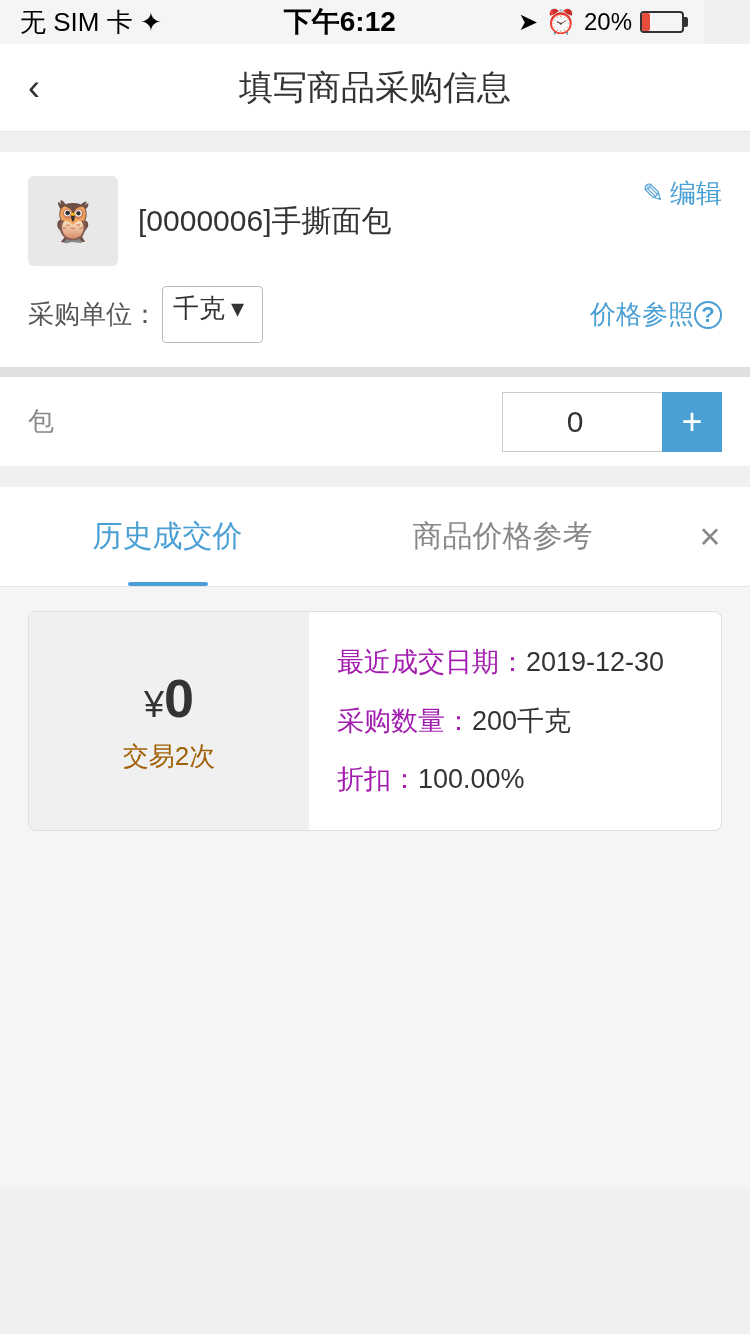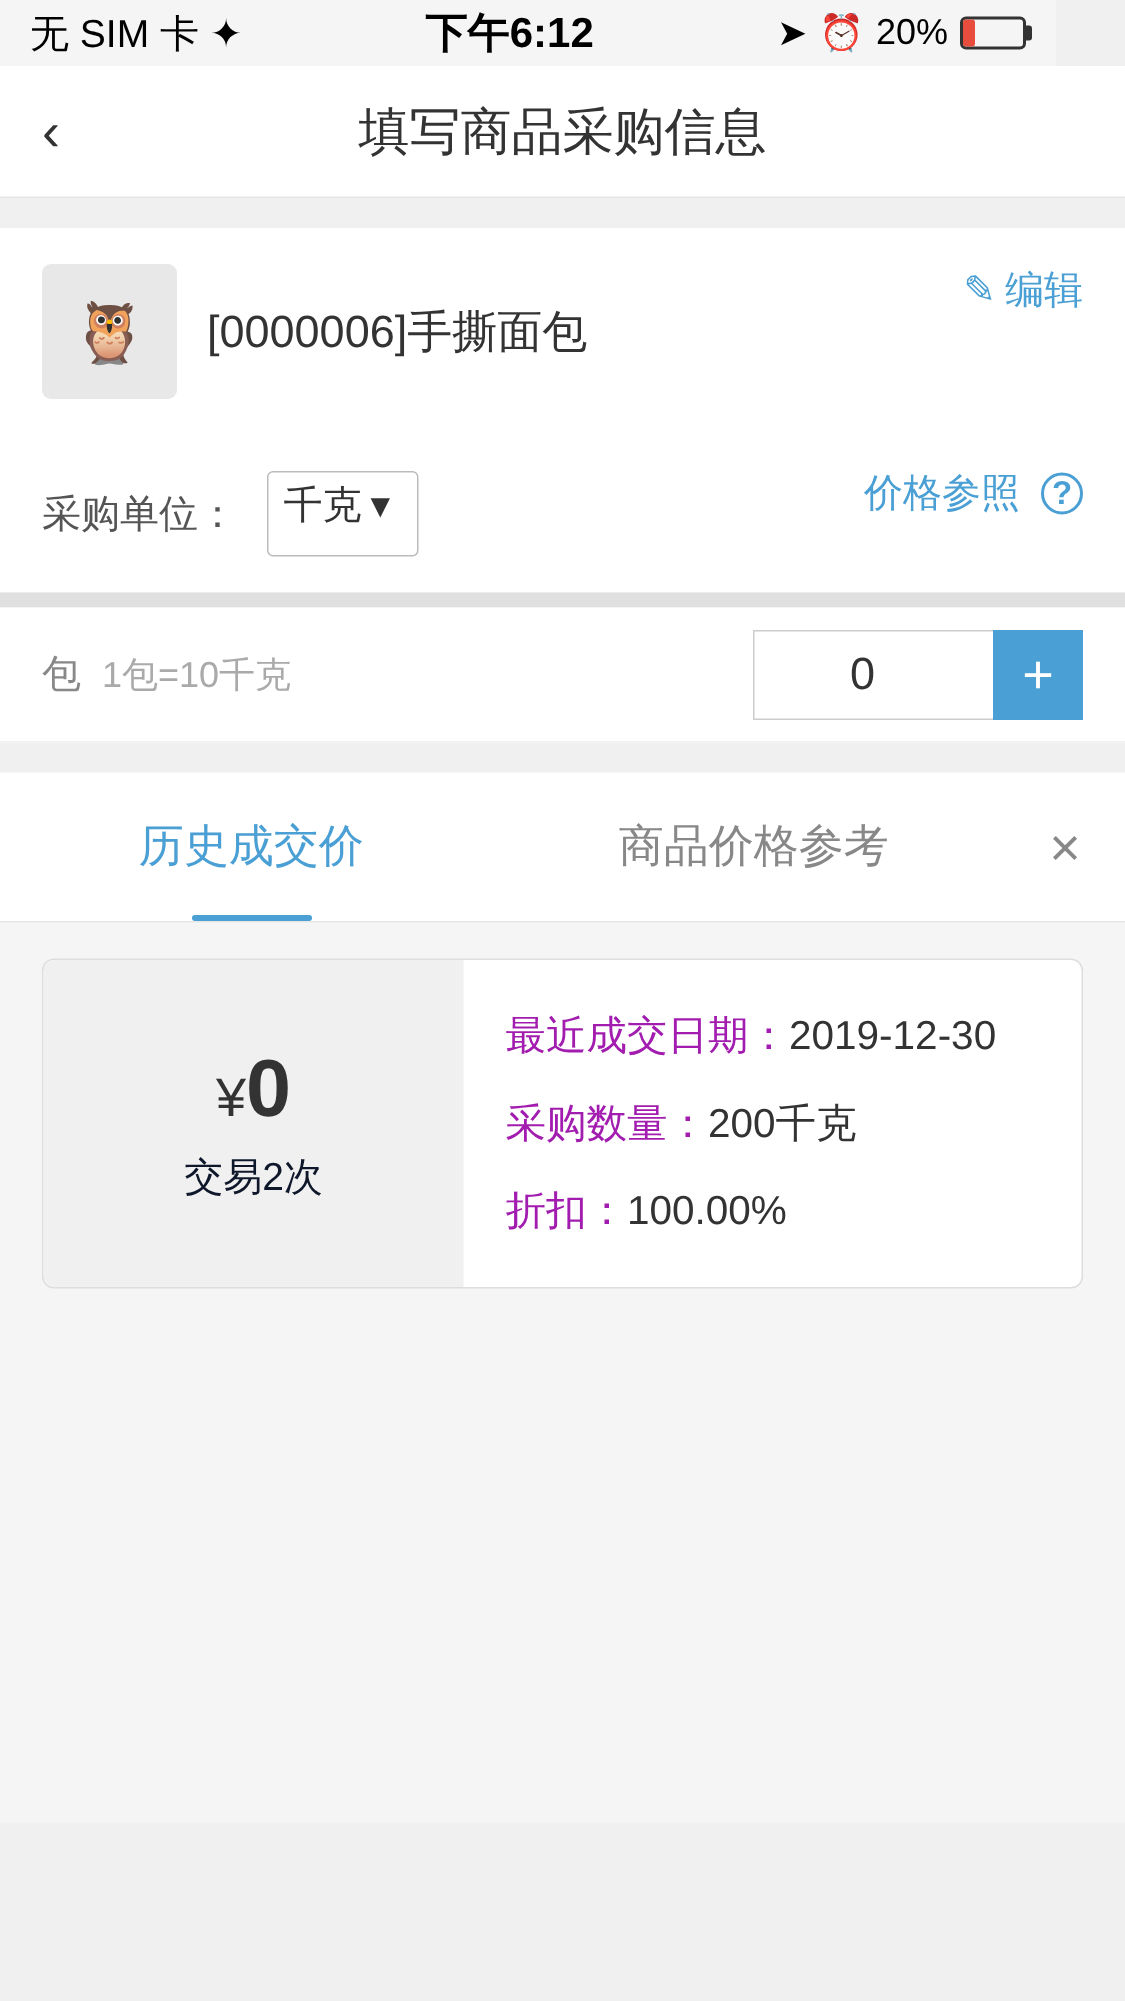--- a/index.html
+++ b/index.html
@@ -137,41 +137,40 @@
       flex-shrink: 0;
     }
     .product-bottom {
       display: flex;
       align-items: center;
       justify-content: space-between;
     }
     .unit-row {
       display: flex;
       align-items: center;
-      gap: 20px;
+      gap: 4px;
       font-size: 26px;
       color: #555;
-      margin-top: 28px;
     }
     .unit-select {
       border: 1px solid #bbb;
       border-radius: 4px;
       padding: 4px 18px 16px 10px;
       font-size: 26px;
       color: #333;
       background: #fff;
       display: flex;
       align-items: center;
       gap: 6px;
       cursor: pointer;
     }
     .price-ref {
       display: flex;
       align-items: center;
-      gap: 14px;
+      gap: 0;
       font-size: 26px;
       color: #4a9fd4;
       cursor: pointer;
     }
     .help-circle {
       width: 28px;
       height: 28px;
       border-radius: 50%;
       border: 2px solid #4a9fd4;
       display: flex;
@@ -317,21 +316,21 @@
       font-size: 54px;
       font-weight: bold;
       color: #333;
     }
     .history-price .yen {
       font-size: 36px;
       font-weight: normal;
     }
     .history-times {
       font-size: 26px;
-      color: #0f172a;
+      color: #a16207;
       margin-top: 10px;
     }
     .history-right {
       flex: 1;
       padding: 30px 28px;
       display: flex;
       flex-direction: column;
       gap: 18px;
       justify-content: center;
     }
@@ -399,21 +398,20 @@
       <div class="help-circle">?</div>
     </div>
   </div>
 </div>
 
 <div class="divider-bar"></div>
 
 <div class="quantity-row">
   <div class="quantity-label">
     <span class="unit-badge">包</span>
-    <span class="unit-desc">1包=10千克</span>
   </div>
   <div class="quantity-input-wrap">
     <input class="qty-input" type="number" value="0" style="">
     <button class="qty-plus-btn">+</button>
   </div>
 </div>
 
 <div class="tabs-row">
   <div class="tab-item active">
     <span>历史成交价</span>

